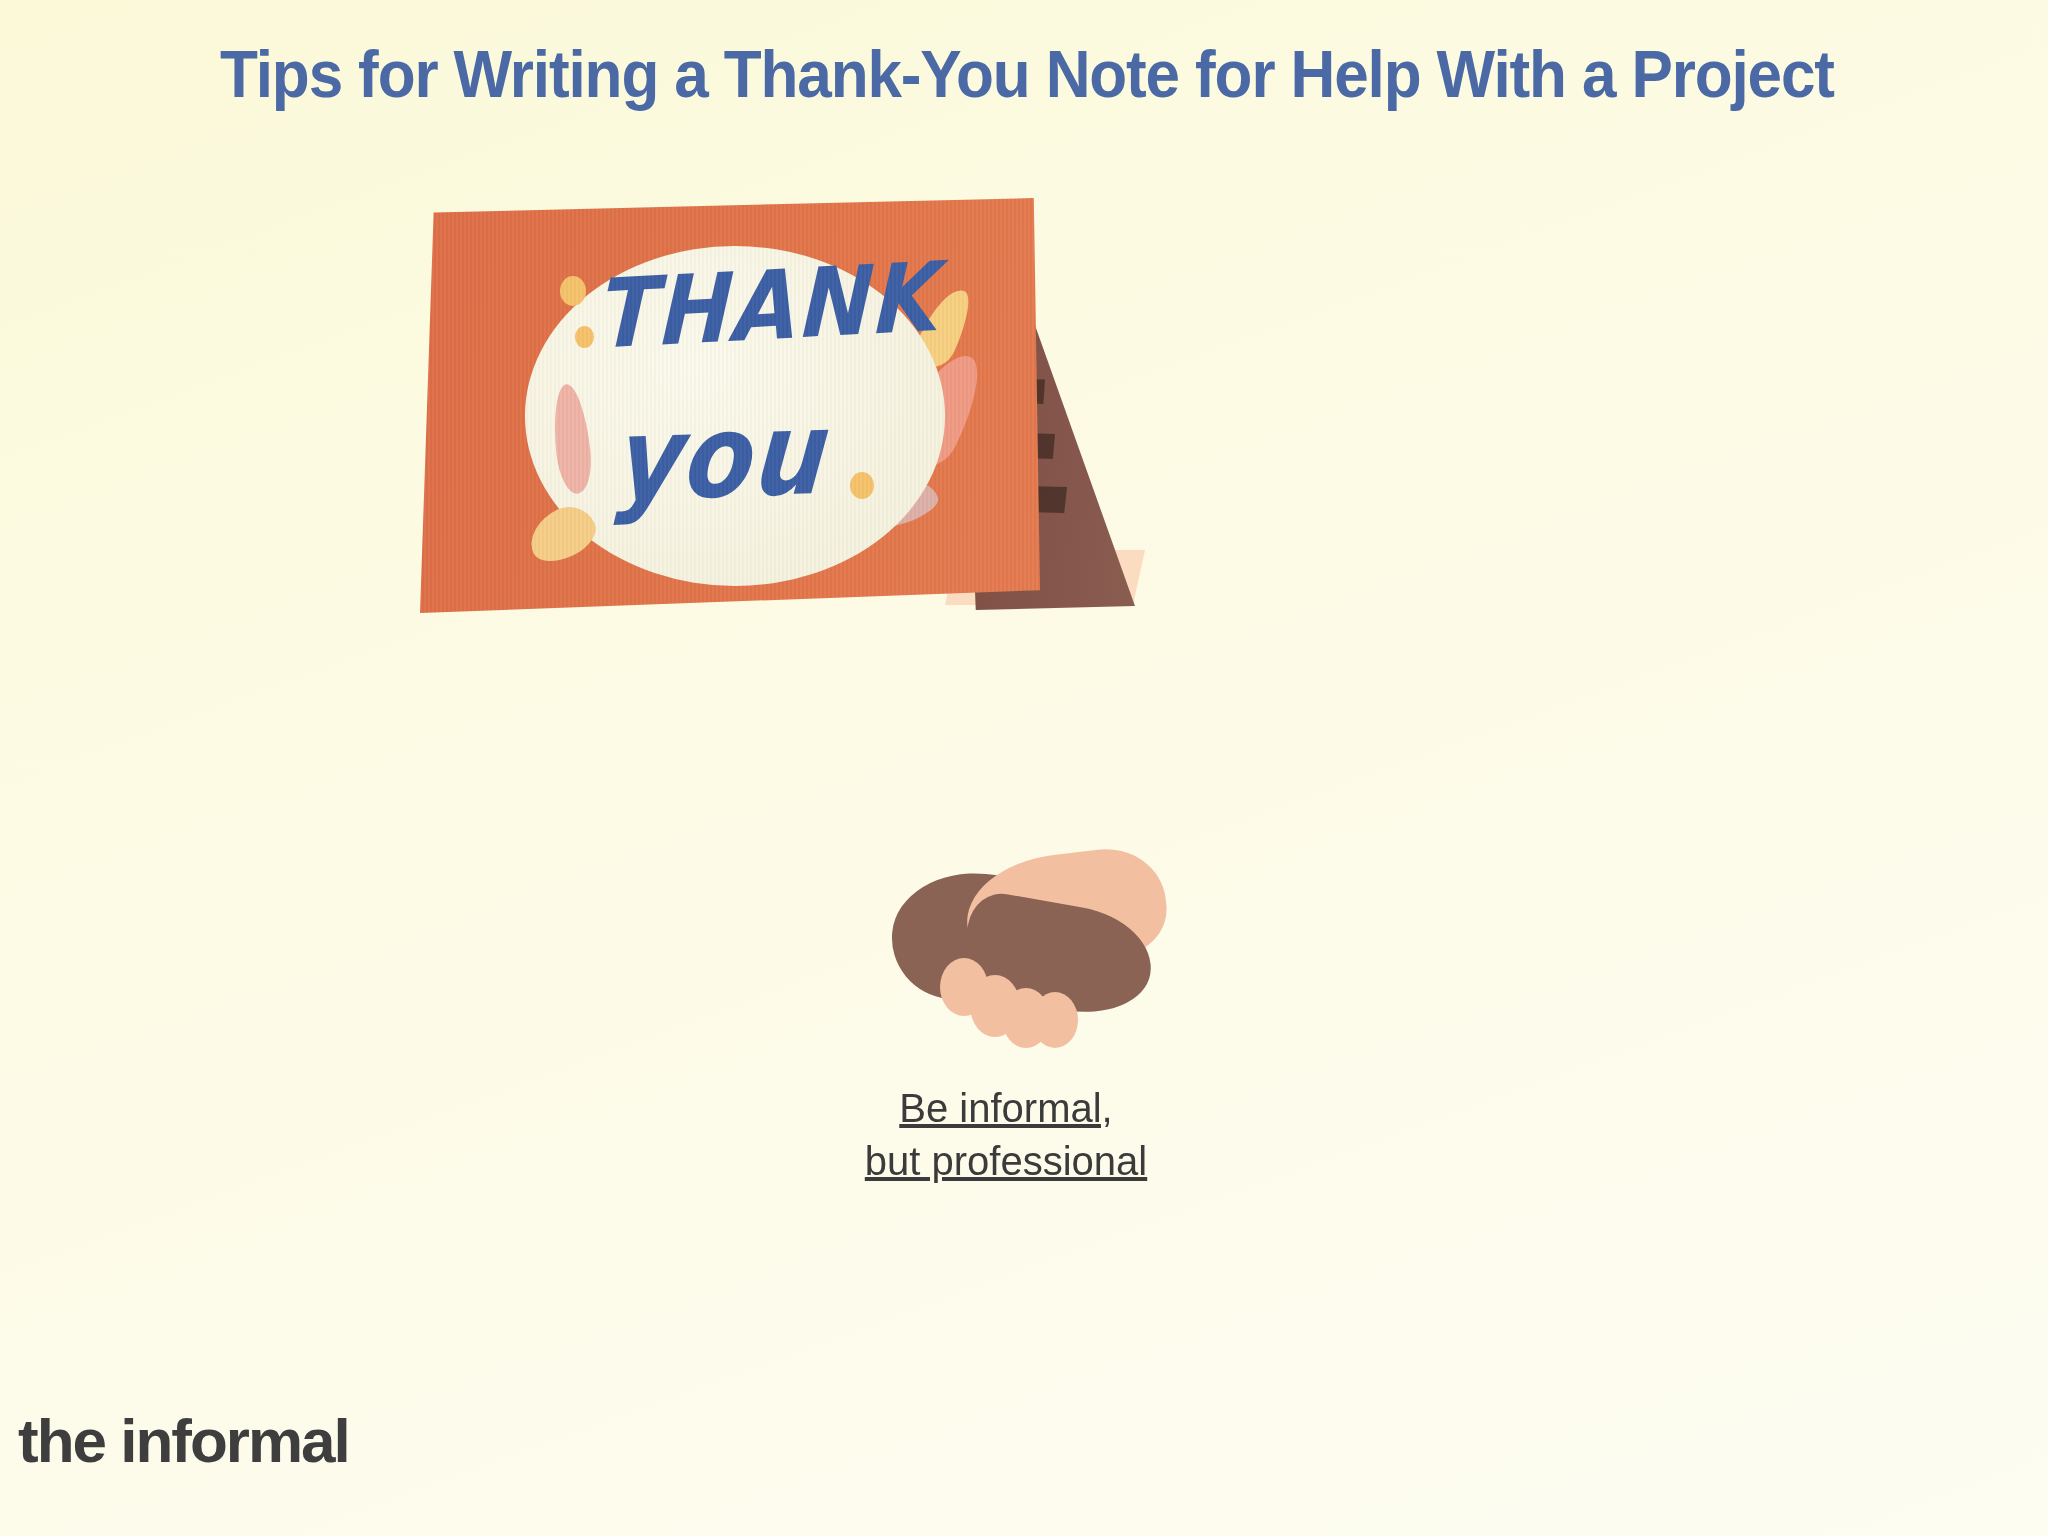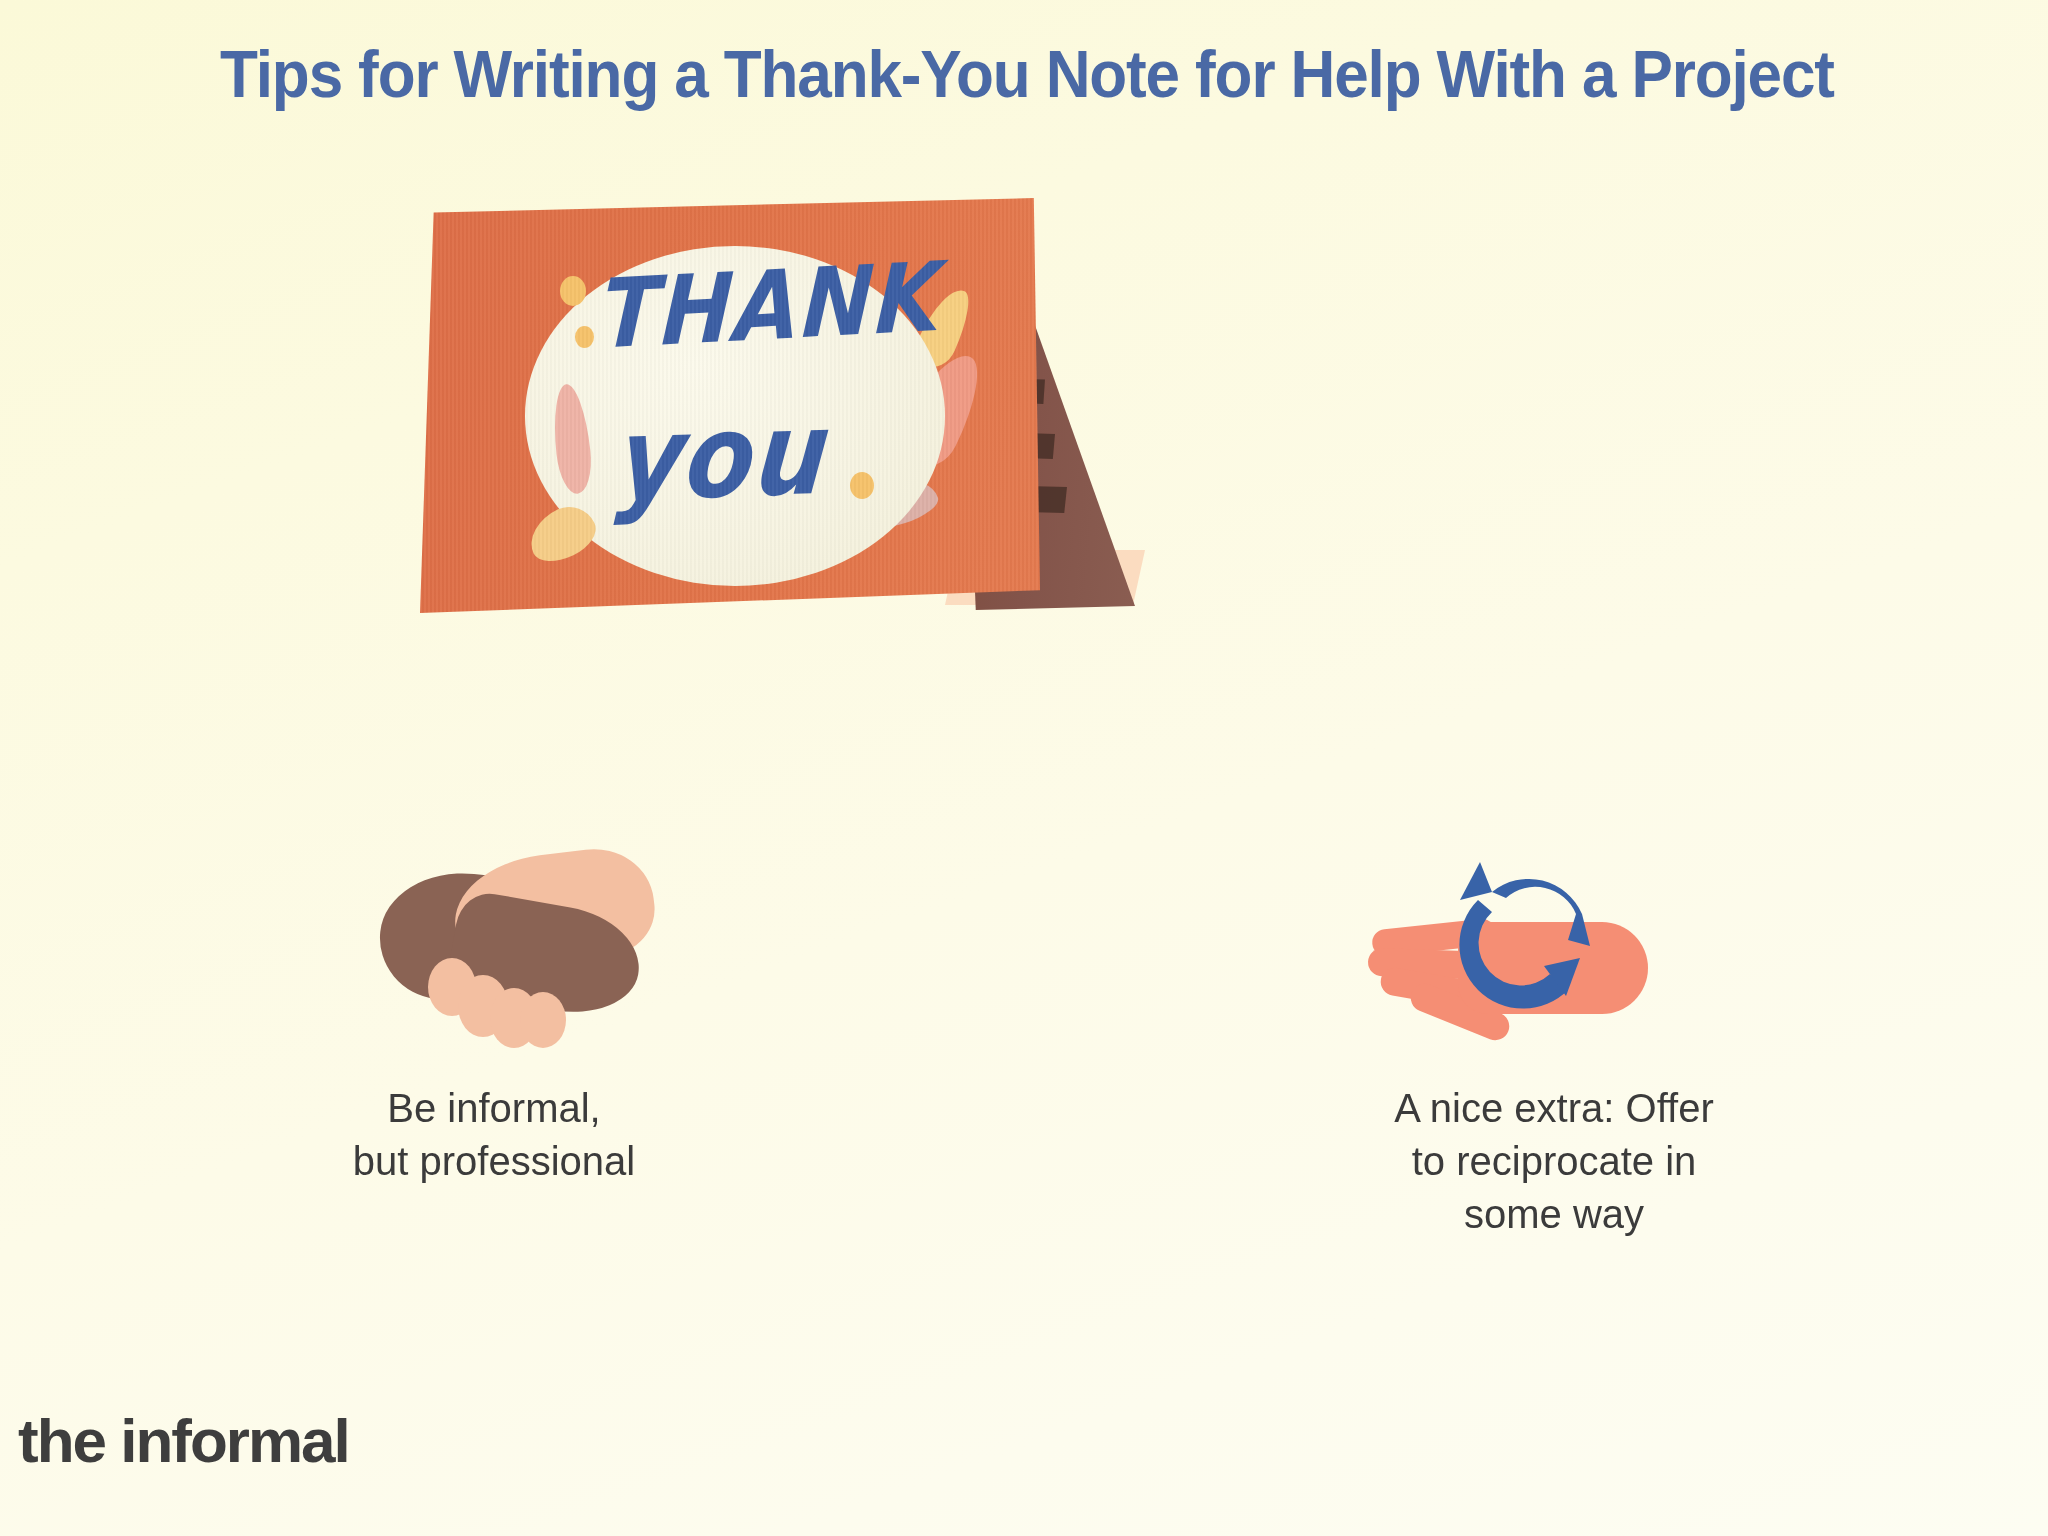--- a/index.html
+++ b/index.html
@@ -160,21 +160,21 @@
   .tip-text {
     margin-top:22px;
     text-align:center;
     font-size:40px;
     line-height:1.33;
     color:#3b3b3b;
     font-family:"Liberation Sans", sans-serif;
     width:420px;
     white-space:pre-line;
   }
-  .tip-1 .tip-text { transform:translateX(-18px); }
+  .tip-1 .tip-text { transform:translateX(-18px);text-decoration:underline; }
   .tip-4 .tip-text { transform:translateX( 18px); }
 
   
   .hs-dark {
     position:absolute; left:18px; top:36px; width:218px; height:128px;
     background:#8a6354; border-radius:42% 18% 50% 30% / 55% 45% 40% 50%;
     transform:rotate(6deg);
   }
   .hs-dark2 {
     position:absolute; left:90px; top:64px; width:188px; height:104px;
@@ -304,34 +304,16 @@
       <div class="hs-f hs-f2"></div>
       <div class="hs-f hs-f3"></div>
       <div class="hs-f hs-f4"></div>
     </div>
     <div class="tip-text">Be informal,
 but professional</div>
   </div>
 
 
 
-  <div class="tip tip-4">
-    <div class="tip-icon">
-      <div class="rh-fin rh-f1"></div>
-      <div class="rh-fin rh-f2"></div>
-      <div class="rh-fin rh-f3"></div>
-      <div class="rh-fin rh-f4"></div>
-      <div class="rh-palm"></div>
-      <svg class="rh-arrows" viewBox="0 0 190 190">
-        <path d="M52 44 A58 58 0 0 1 142 66 L150 98 L128 92 L136 66 A44 44 0 0 0 66 50 Z" fill="#3863a8"></path>
-        <polygon points="52,44 40,14 20,52" fill="#3863a8"></polygon>
-        <path d="M38 52 A58 58 0 0 0 128 142 L110 126 A42 42 0 0 1 52 64 Z" fill="#3863a8"></path>
-        <polygon points="104,118 140,110 126,148" fill="#3863a8"></polygon>
-      </svg>
-    </div>
-    <div class="tip-text">A nice extra: Offer
-to reciprocate in
-some way</div>
-  </div>
 
 </div>
 
 <div id="brand-logo">the informal</div>
 
 </body></html>

